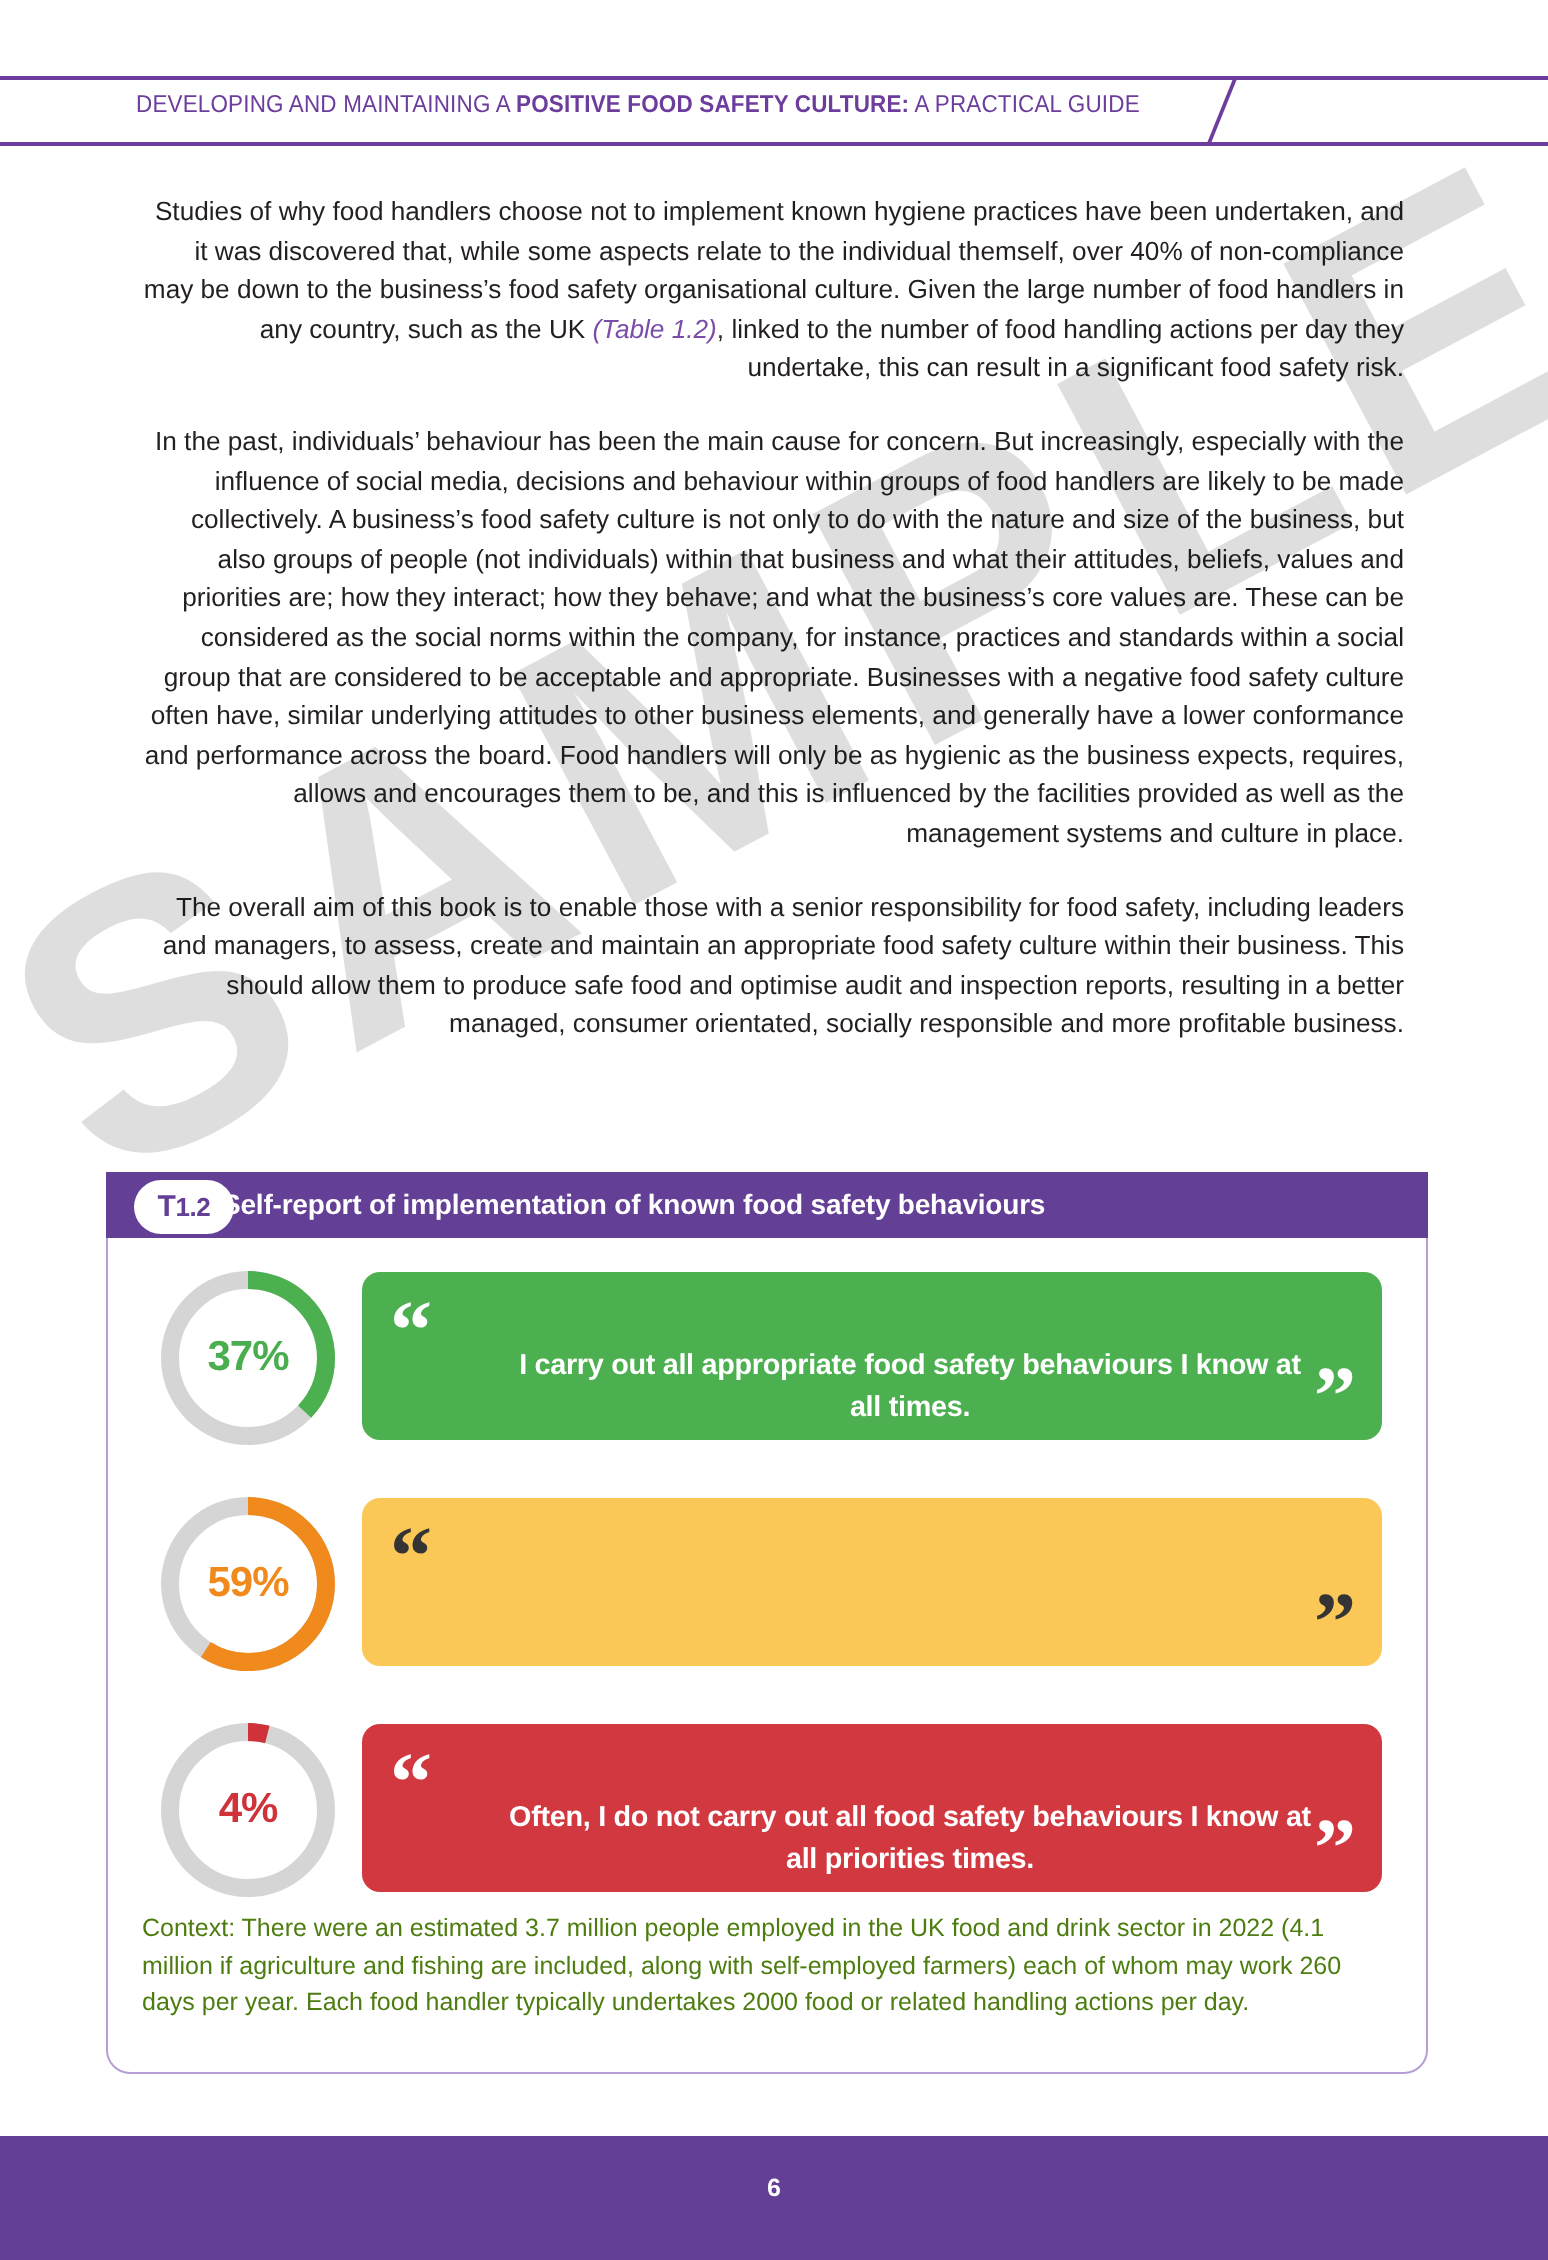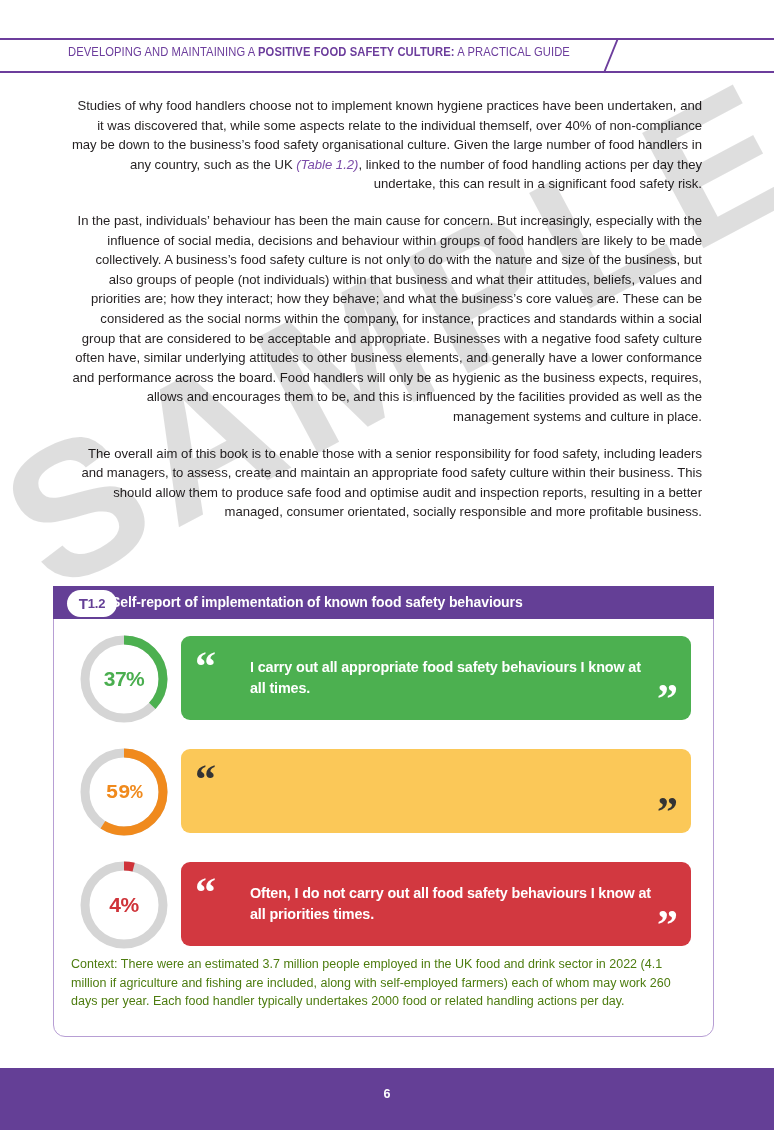--- a/index.html
+++ b/index.html
@@ -171,34 +171,35 @@
     font-size: 42px;
     font-weight: bold;
     line-height: 1;
     font-family: "Liberation Serif", serif;
     letter-spacing: -1px;
   }
   .qmark-open { left: 14px; top: 9px; }
   .qmark-close { right: 14px; bottom: 0px; }
   .qtext {
     position: absolute;
-    left: 69px; top: 21px;
+    left: 69px; top: 37px;
     width: 410px;
     font-size: 14.4px;
     font-weight: bold;
     line-height: 20.5px;
     letter-spacing: -0.15px;
+    text-align: center;
   }
 
   
   .row-green .pct { color: #4aae4f; }
   .row-green .quote-box { background: #4cb050; }
   .row-green .qtext, .row-green .qmark { color: #ffffff; }
 
-  .row-amber .pct { color: #f08a1d; font-family: Liberation Mono, monospace; }
+  .row-amber .pct { color: #f08a1d; }
   .row-amber .quote-box { background: #fbc858; }
   .row-amber .qtext, .row-amber .qmark { color: #343434; }
 
   .row-red .pct { color: #cf3339; }
   .row-red .quote-box { background: #d23840; }
   .row-red .qtext, .row-red .qmark { color: #ffffff; }
 
   
   .context {
     position: absolute;

